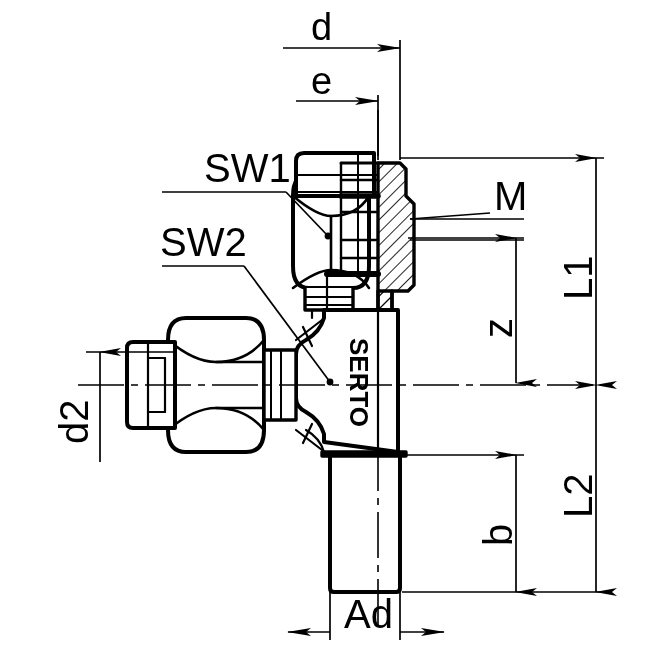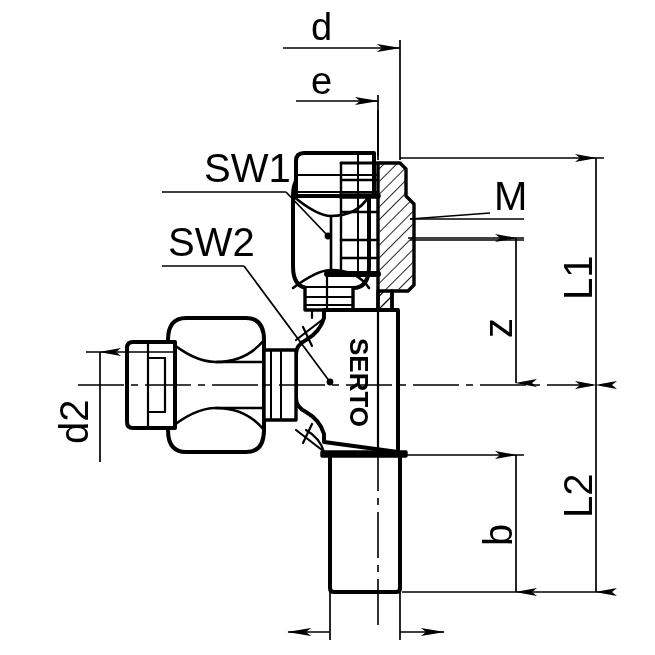--- a/index.html
+++ b/index.html
@@ -221,30 +221,31 @@
       </g>
     </g>
   </svg>
 
   <div class="lbl lbl-h" style="left:311px;top:8px;">d</div>
 
   <div class="lbl lbl-h" style="left:311px;top:62px;">e</div>
 
   <div class="lbl lbl-h" style="left:160px;top:148px;font-size:40px;margin-left:44px;">SW1</div>
 
-  <div class="lbl lbl-h" style="left:168px;top:222px;font-size:40px;">SW2</div>
+  <div class="lbl lbl-h" style="left:160px;top:222px;font-size:40px;">SW2</div>
 
   <div class="lbl lbl-h" style="left:494px;top:176px;font-size:40px;">M</div>
 
   <div class="lbl lbl-v" style="left:558px;top:300px;font-size:40px;">L1</div>
 
   <div class="lbl lbl-v" style="left:558px;top:518px;font-size:40px;">L2</div>
 
   <div class="lbl lbl-v" style="left:478px;top:338px;font-size:40px;">z</div>
 
   <div class="lbl lbl-v" style="left:478px;top:546px;font-size:40px;">b</div>
 
   <div class="lbl lbl-v" style="left:54px;top:444px;font-size:40px;">d2</div>
 
+  <div class="lbl lbl-h" style="left:344px;top:594px;font-size:40px;">Ad</div>
 
   <div class="lbl lbl-brand" style="left:372px;top:338px;">SERTO</div>
 
 </div>
 
 </body></html>

